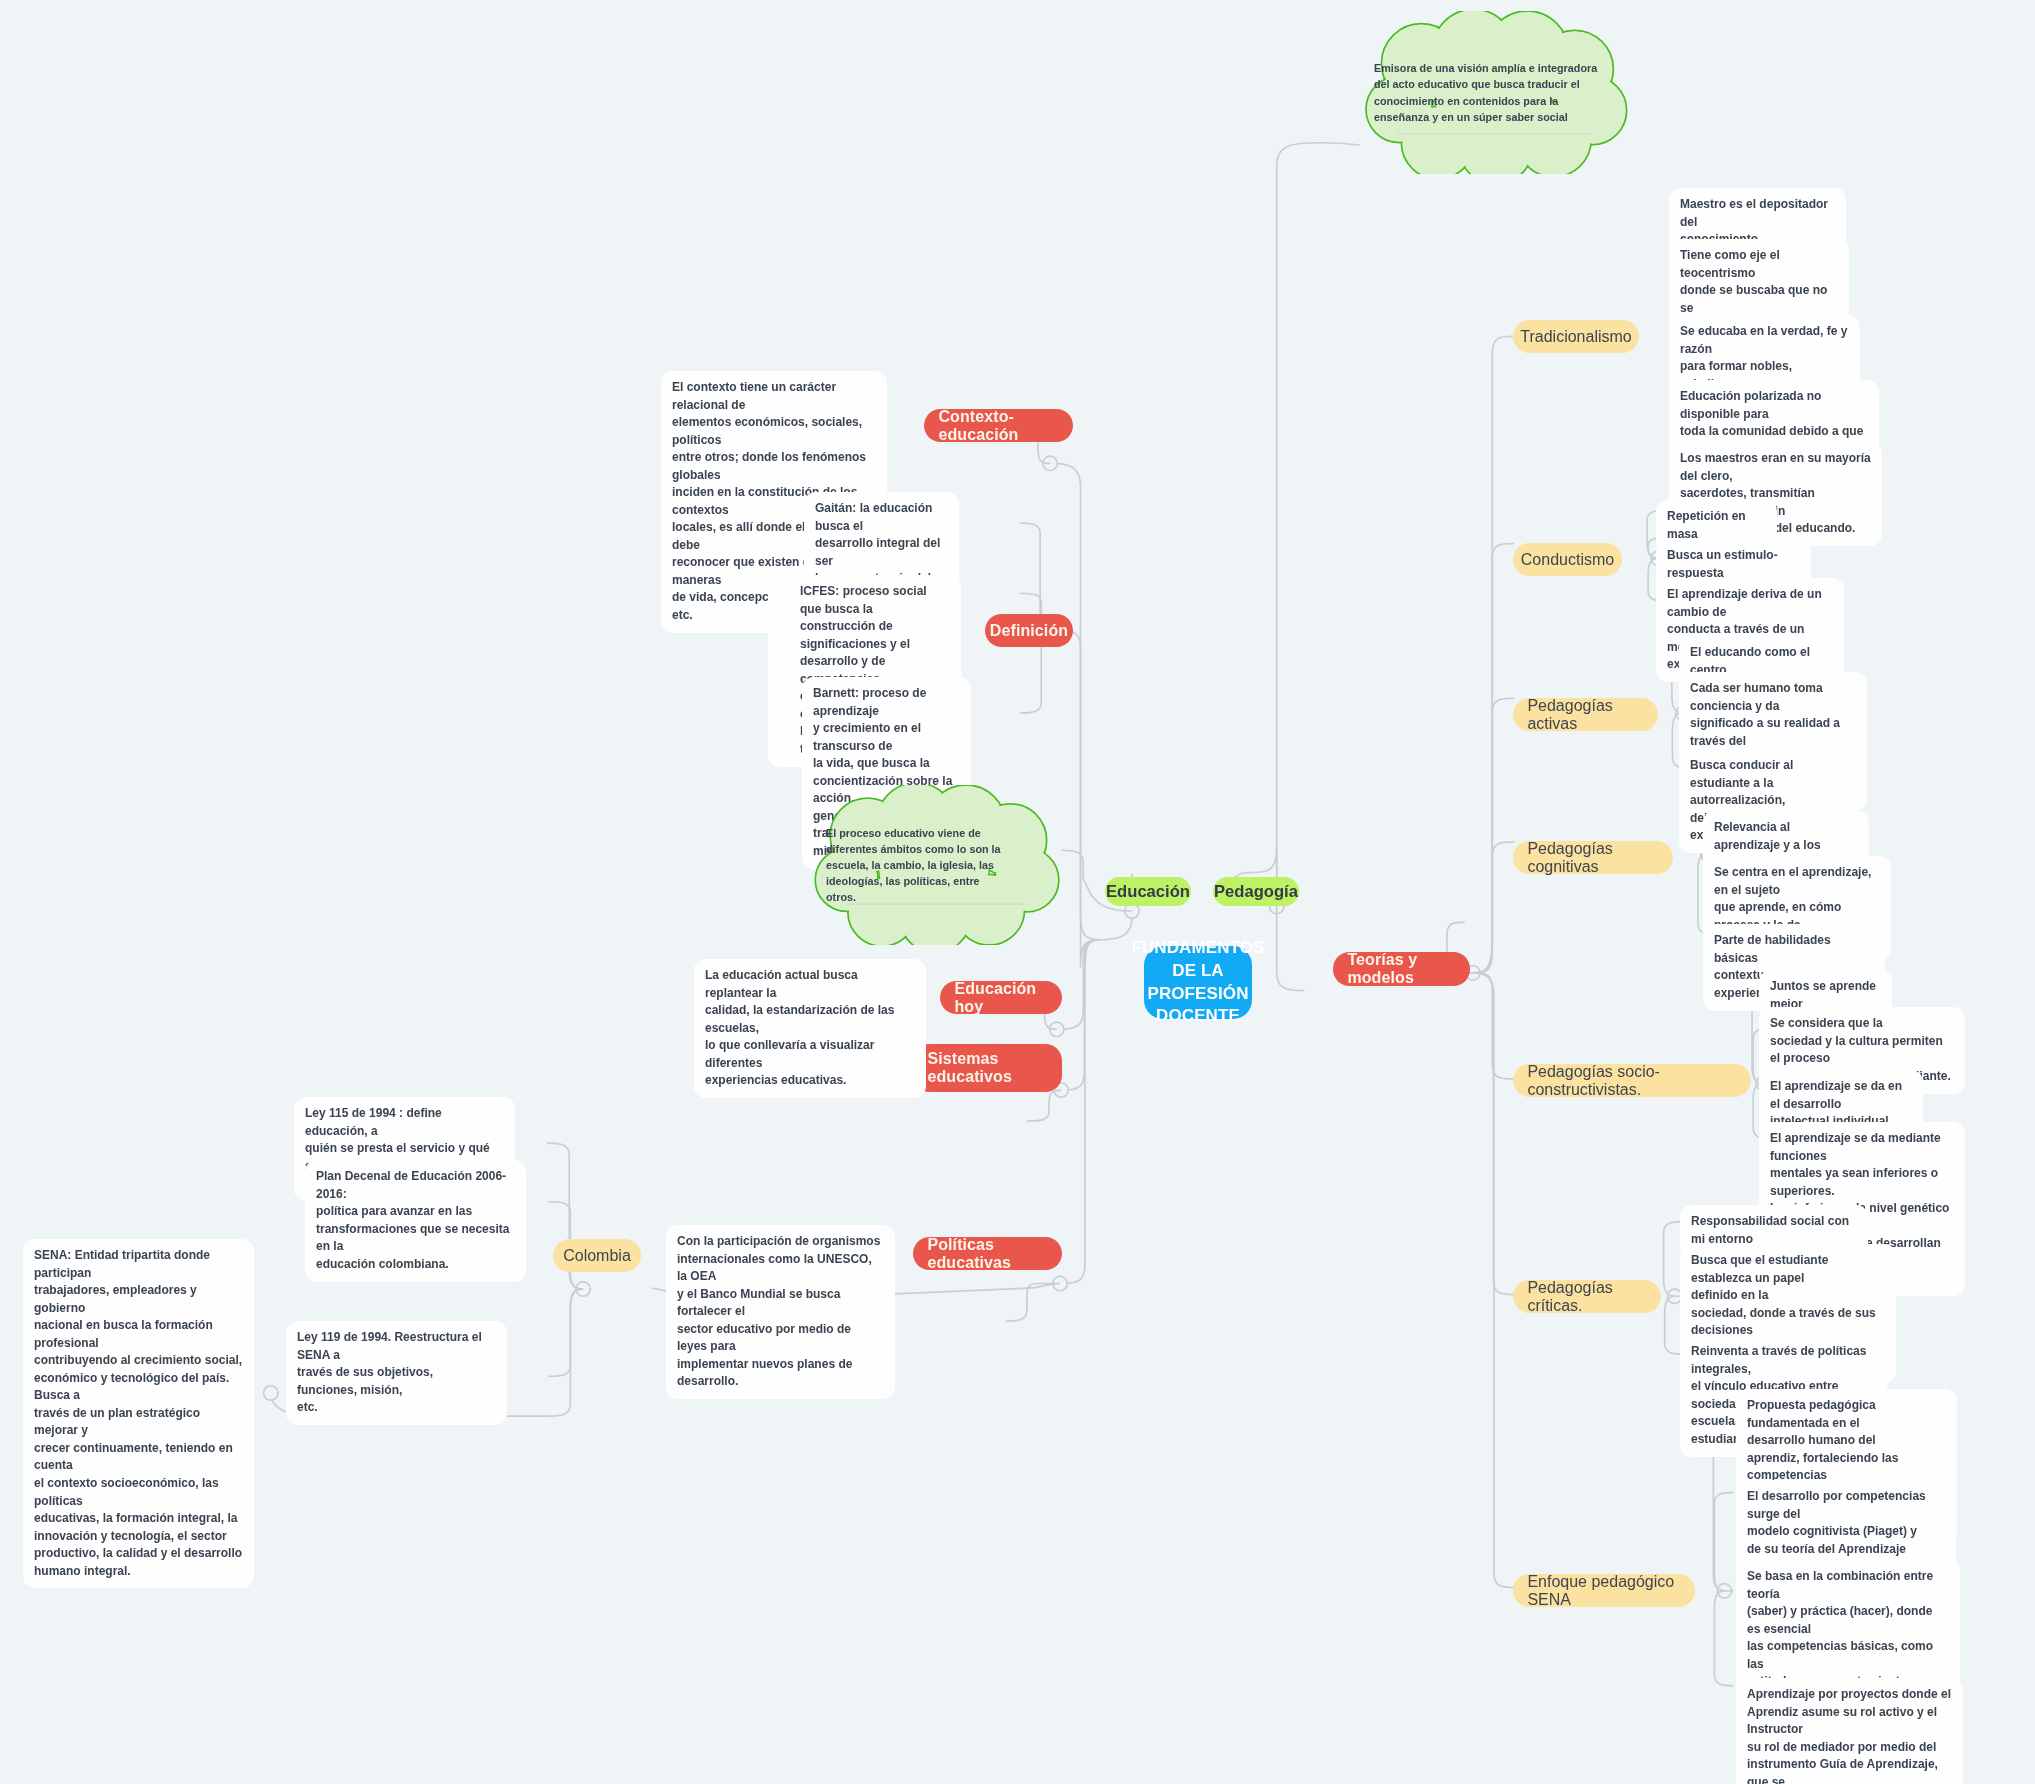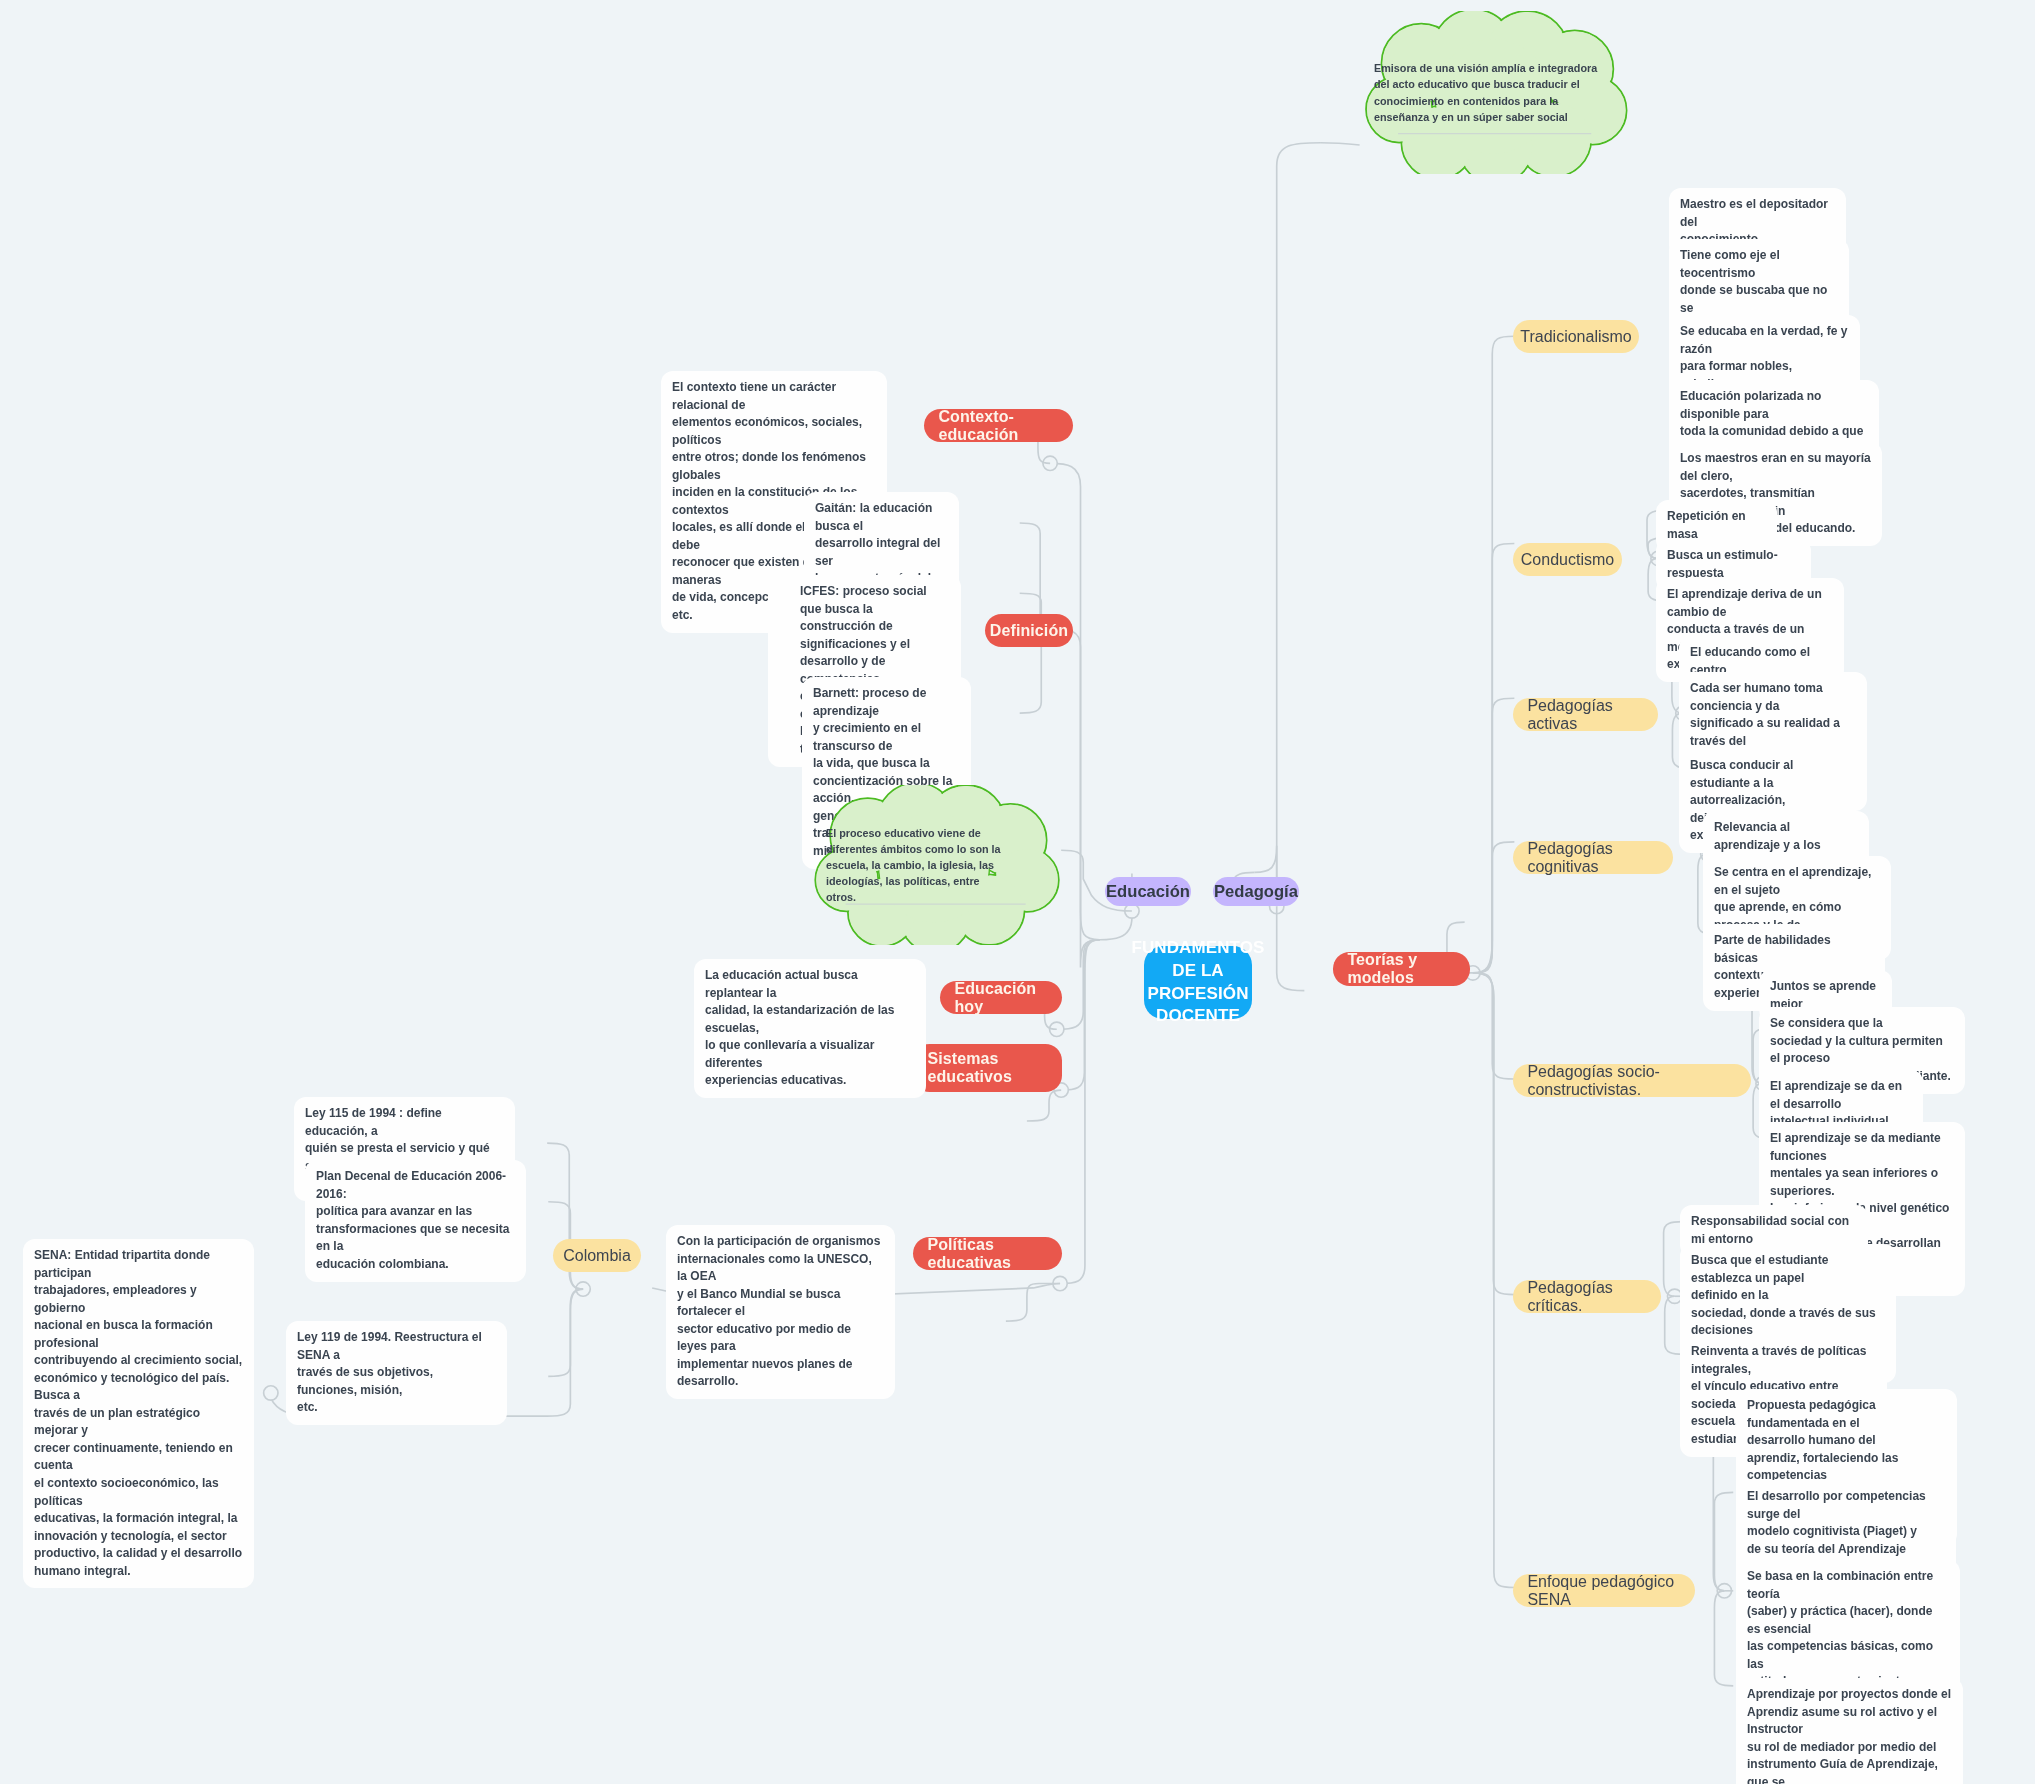--- a/index.html
+++ b/index.html
@@ -23,21 +23,21 @@
     background:#12a9f5;color:#ffffff;
     border-radius:19px;
     font-weight:700;font-size:17px;line-height:1.35;
     text-align:center;
     display:flex;align-items:center;justify-content:center;
     letter-spacing:0.1px;
     padding:8.8px 10px;
   }
   
   .pill-white{
-    background:#c4b5fd;border-radius:16.6px;
+    background:#bef264;border-radius:16.6px;
     font-weight:700;font-size:16.6px;color:#333c46;
     display:flex;align-items:center;justify-content:center;
     padding:5.5px 14.4px;
   }
   
   .pill-red{
     background:#e9574c;color:#fdf4ea;
     border-radius:16.6px;
     font-weight:700;font-size:16px;
     display:flex;align-items:center;justify-content:center;

